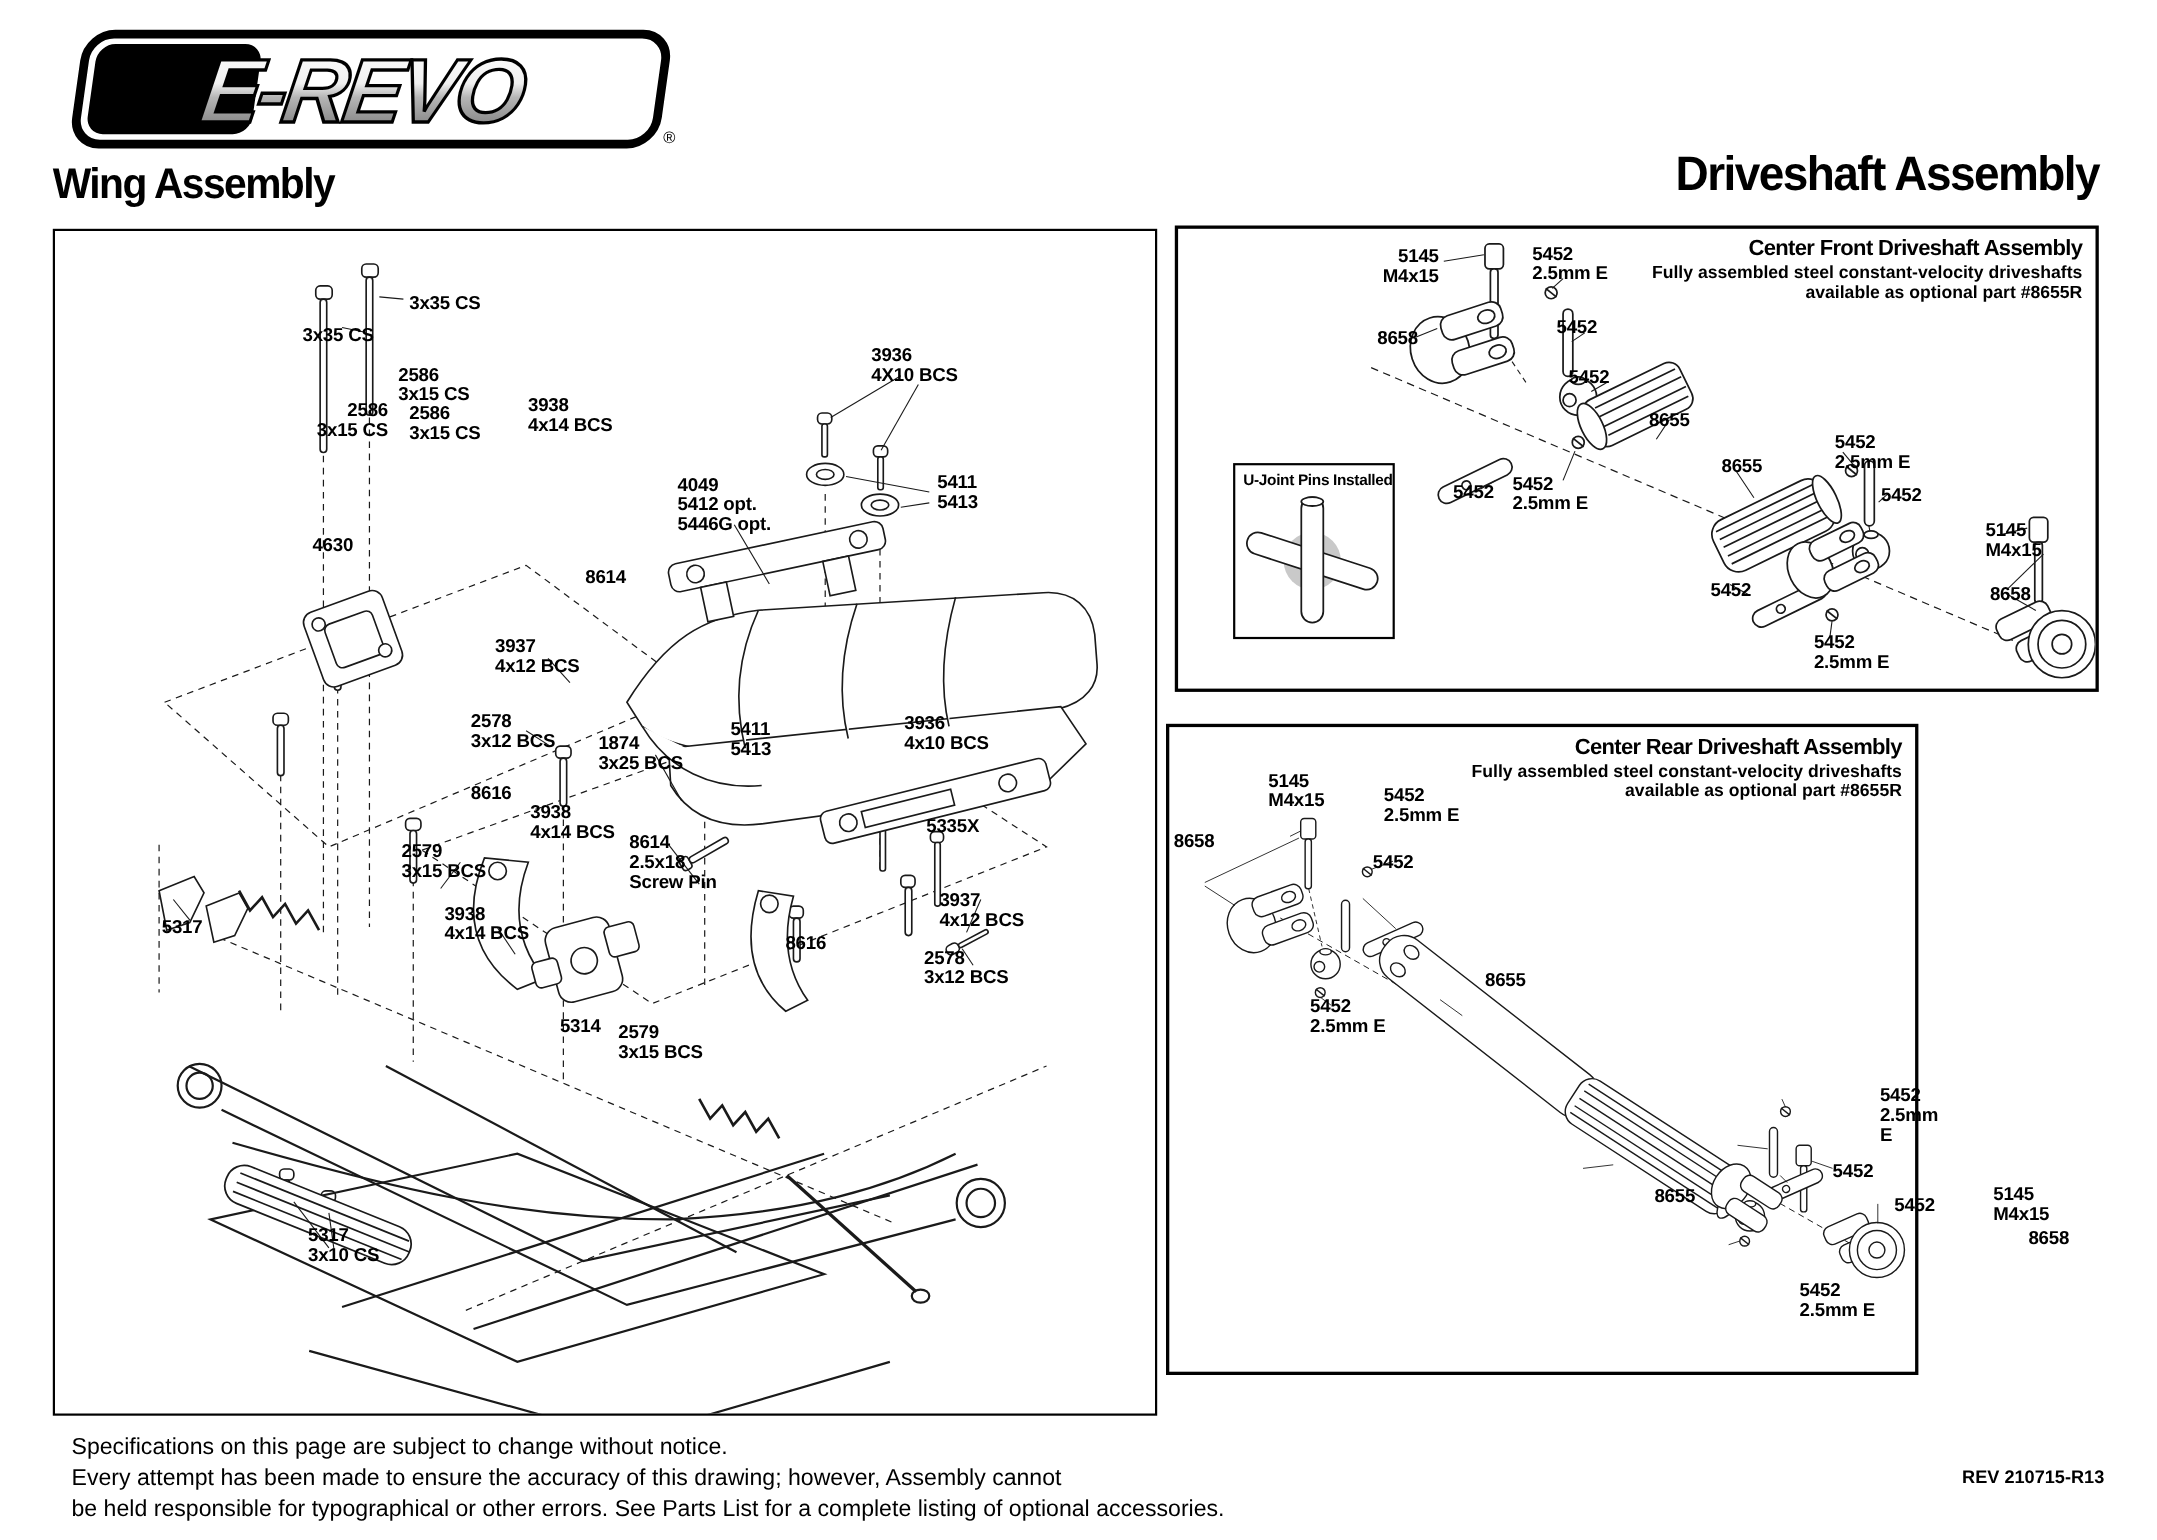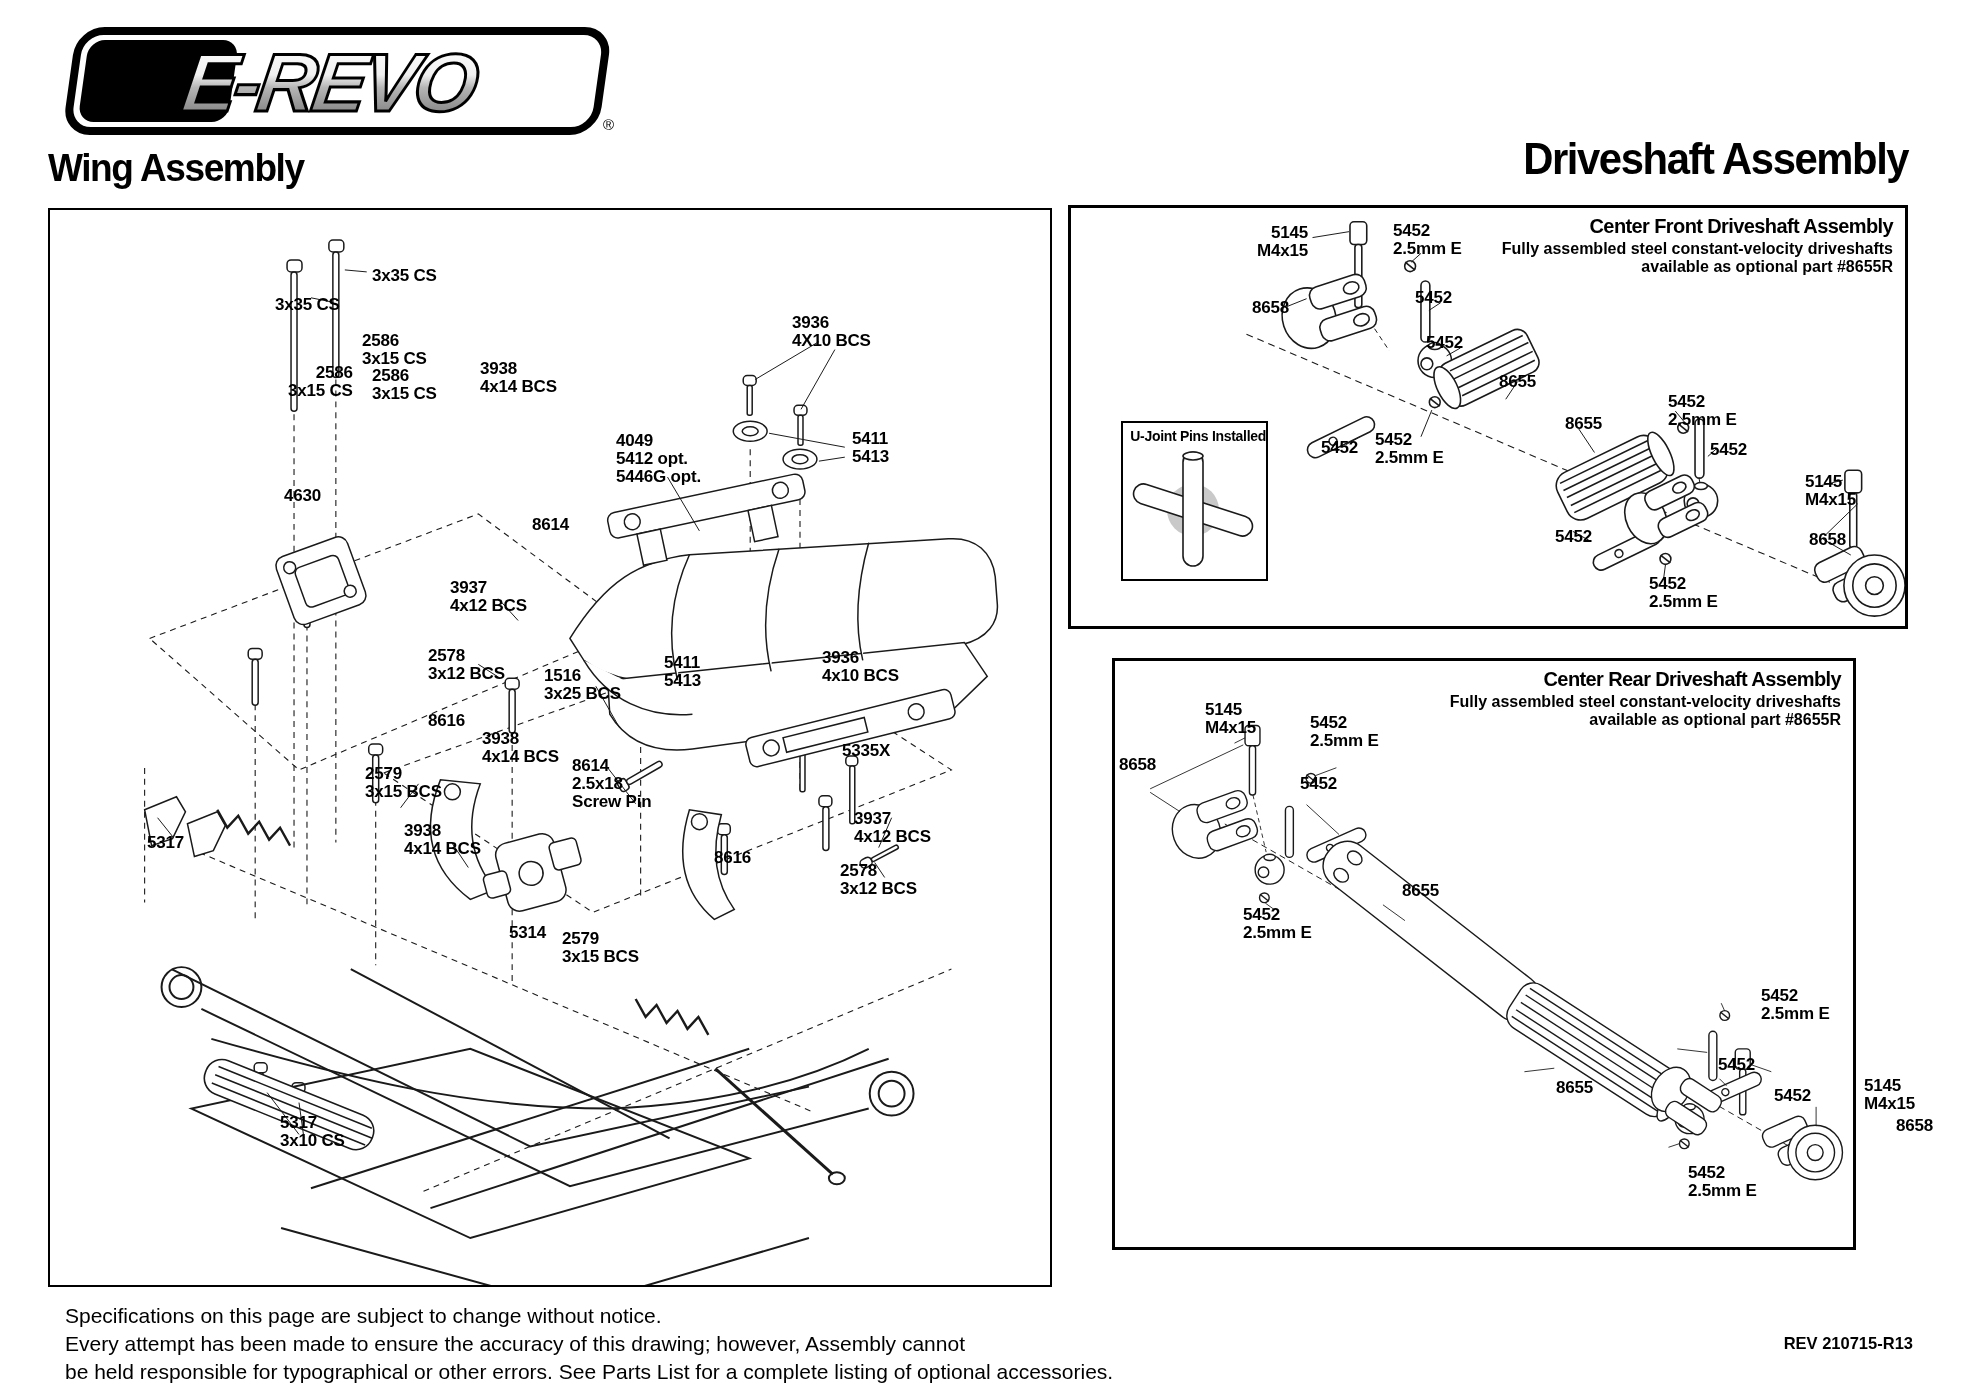--- a/index.html
+++ b/index.html
@@ -4,21 +4,21 @@
 <style>
   html,body{margin:0;padding:0;background:#e8e8e8;}
   .page{position:relative;width:1961px;height:1400px;background:#ffffff;
         font-family:"Liberation Sans",sans-serif;color:#000;overflow:hidden;}
   .heading{position:absolute;font-weight:bold;letter-spacing:-1.5px;white-space:nowrap;}
   .h-left{left:48px;top:146px;font-size:39px;transform:scaleX(.95);transform-origin:left top;}
   .h-right{right:53px;top:134px;font-size:44px;transform:scaleX(.95);transform-origin:right top;}
   .panel{position:absolute;background:#fff;border:3px solid #000;box-sizing:border-box;}
   #wing-panel{left:48px;top:208px;width:1004px;height:1079px;border-width:2px;}
   #front-panel{left:1068px;top:205px;width:840px;height:424px;}
-  #rear-panel{left:1112px;top:658px;width:744px;height:592px;}
+  #rear-panel{left:1060px;top:658px;width:684px;height:592px;}
   .panel-head{position:absolute;top:7px;right:12px;text-align:right;z-index:3;}
   .panel-title{font-size:20px;font-weight:bold;letter-spacing:-0.6px;}
   .panel-sub{font-size:16px;font-weight:bold;line-height:1.12;margin-top:2px;}
   .part-label{position:absolute;font-size:17px;font-weight:bold;line-height:1.07;
               white-space:pre-line;letter-spacing:-0.2px;z-index:2;}
   .part-label.r{text-align:right;}
   .diagram{position:absolute;left:0;top:0;width:100%;height:100%;z-index:1;}
   .inset{position:absolute;left:50px;top:213px;width:147px;height:160px;border:2px solid #000;
          z-index:2;background:#fff;box-sizing:border-box;}
   .inset-title{font-size:14px;font-weight:bold;text-align:right;margin-top:5px;letter-spacing:-0.3px;}
@@ -226,21 +226,21 @@
 5412 opt.
 5446G opt.</div>
       <div class="part-label" style="left: 802px; top: 220px;">5411
 5413</div>
       <div class="part-label" style="left: 234px; top: 277px;">4630</div>
       <div class="part-label" style="left: 482px; top: 306px;">8614</div>
       <div class="part-label" style="left: 400px; top: 369px;">3937
 4x12 BCS</div>
       <div class="part-label" style="left: 378px; top: 437px;">2578
 3x12 BCS</div>
-      <div class="part-label" style="left: 494px; top: 457px;">1516
+      <div class="part-label" style="left: 494px; top: 457px;">1874
 3x25 BCS</div>
       <div class="part-label" style="left: 378px; top: 502px;">8616</div>
       <div class="part-label" style="left: 432px; top: 520px;">3938
 4x14 BCS</div>
       <div class="part-label" style="left: 522px; top: 547px;">8614
 2.5x18
 Screw Pin</div>
       <div class="part-label" style="left: 614px; top: 444px;">5411
 5413</div>
       <div class="part-label" style="left: 772px; top: 439px;">3936

